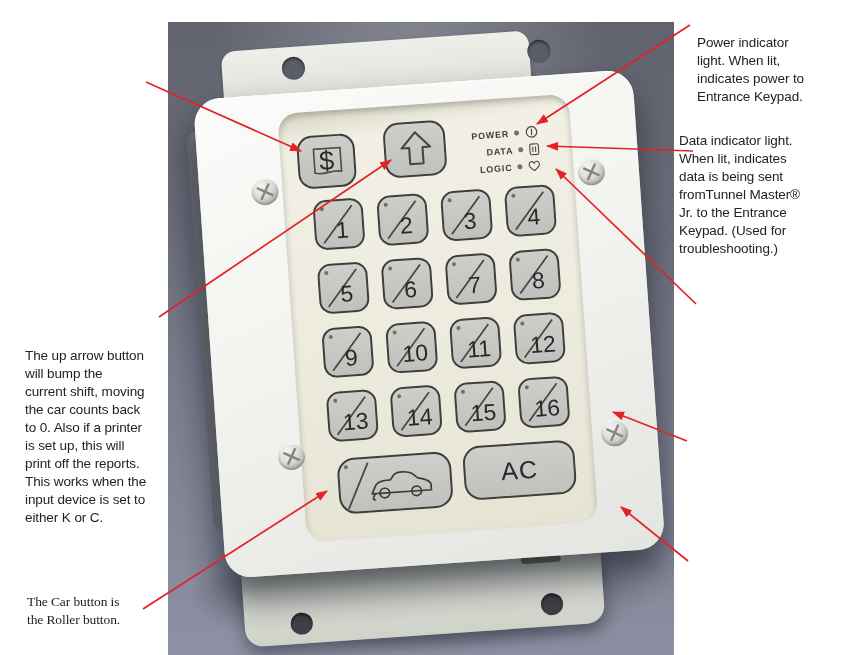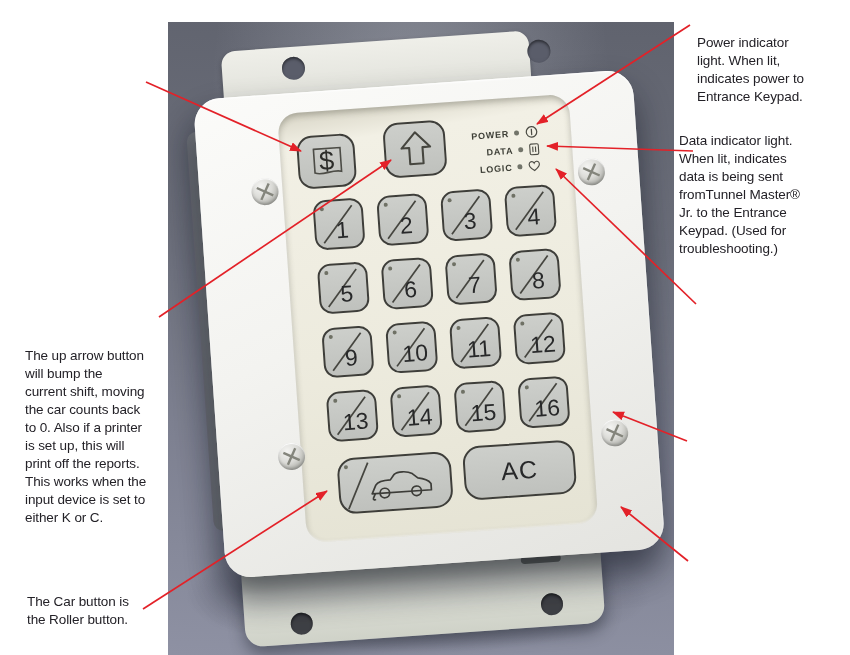--- a/index.html
+++ b/index.html
@@ -334,21 +334,21 @@
   <div class="ann" style="left:25px; top:322px;margin-top:25px;">The up arrow button
 will bump the
 current shift, moving
 the car counts back
 to 0. Also if a printer
 is set up, this will
 print off the reports.
 This works when the
 input device is set to
 either K or C.</div>
-  <div class="ann" style="left:27px; top:593px;">The Car button is
+  <div class="ann" style="left:27px; top:593px;font-family:Liberation Serif, serif;">The Car button is
 the Roller button.</div>
   <div class="ann" style="left:697px; top:34px;">Power indicator
 light. When lit,
 indicates power to
 Entrance Keypad.</div>
   <div class="ann" style="left:679px; top:132px;">Data indicator light.
 When lit, indicates
 data is being sent
 fromTunnel Master®
 Jr. to the Entrance

